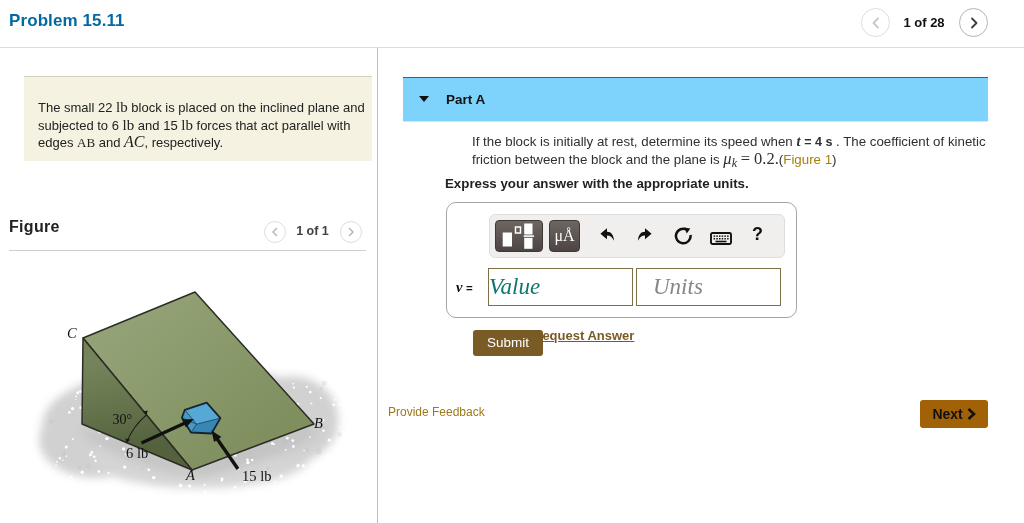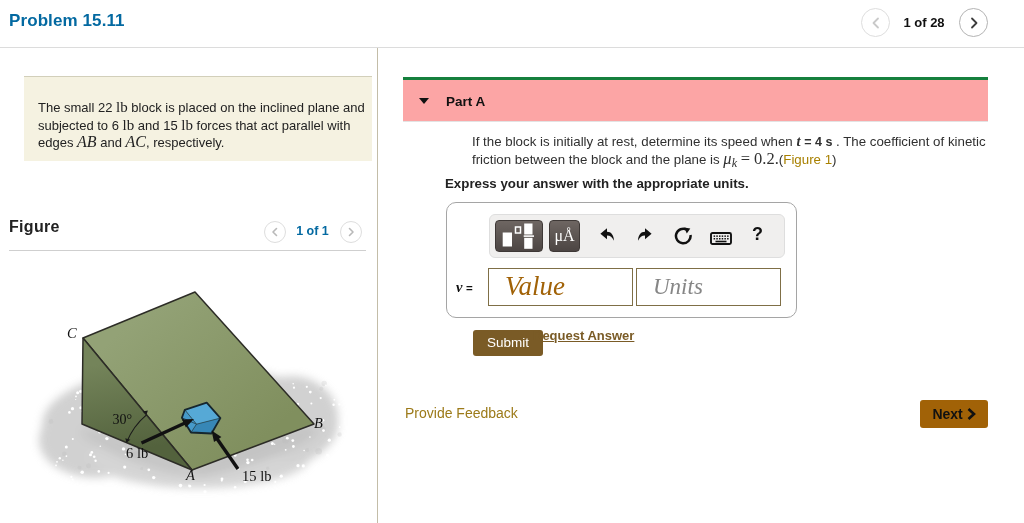--- a/index.html
+++ b/index.html
@@ -29,33 +29,33 @@
 </div>
 
 <div class="abs" style="left:0;top:47px;width:1024px;height:1px;background:#dcdcdc;"></div>
 
 <div class="abs" style="left:377px;top:48px;width:1px;height:475px;background:#c3bda8;"></div>
 
 <div class="abs" style="left:24px;top:76px;width:348px;height:85px;background:#f5f2e1;border-top:1px solid #d2cfba;box-sizing:border-box;">
   <div style="padding:22px 0 0 14px;font-size:13px;line-height:16.5px;color:#222;transform:translateZ(0);">
     The small 22 <span class="ser" style="font-size:15px;">lb</span> block is placed on the inclined plane and<br>
     subjected to 6 <span class="ser" style="font-size:15px;">lb</span> and 15 <span class="ser" style="font-size:15px;">lb</span> forces that act parallel with<br>
-    edges <span class="ser" style="font-style:italic;font-size:16px;">AB</span> and <span class="ser" style="font-style:italic;font-size:16px;">AC</span>, respectively.
+    edges <span class="ser" style="font-size:13px;">AB</span> and <span class="ser" style="font-style:italic;font-size:16px;">AC</span>, respectively.
   </div>
 </div>
 
 <div class="abs" style="left:9px;top:218px;font-size:16px;font-weight:bold;color:#222;letter-spacing:0.3px;">Figure</div>
 
 <div class="circ" style="left:264px;top:221px;width:20px;height:20px;border:1px solid #ddd;">
   <svg width="8" height="10" viewBox="0 0 8 10">
       <path d="M5.5 1.5 L2 5 L5.5 8.5" fill="none" stroke="#b9b9b9" stroke-width="1.6" stroke-linecap="round" stroke-linejoin="round"></path>
     </svg>
 </div>
 
-<div class="abs" style="left:289px;top:224px;width:47px;text-align:center;font-size:12.5px;font-weight:bold;color:#0369a1;">1 of 1</div>
+<div class="abs" style="left:289px;top:224px;width:47px;text-align:center;font-size:12.5px;font-weight:bold;color:#404040;">1 of 1</div>
 
 <div class="circ" style="left:340px;top:221px;width:20px;height:20px;border:1px solid #ddd;">
   <svg width="8" height="10" viewBox="0 0 8 10">
       <path d="M2.5 1.5 L6 5 L2.5 8.5" fill="none" stroke="#b9b9b9" stroke-width="1.6" stroke-linecap="round" stroke-linejoin="round"></path>
     </svg>
 </div>
 
 <div class="abs" style="left:9px;top:250px;width:357px;height:1px;background:#cfcfcf;"></div>
 
 <svg class="abs" style="left:0;top:252px;" width="378" height="271" viewBox="0 252 378 271">
@@ -296,21 +296,21 @@
 
   <text x="242" y="481" font-family="Liberation Serif, serif" font-size="14.5" fill="#111">15 lb</text>
 
   <text x="186" y="480" font-family="Liberation Serif, serif" font-size="14.5" font-style="italic" fill="#111">A</text>
 
   <text x="314" y="428" font-family="Liberation Serif, serif" font-size="14.5" font-style="italic" fill="#111">B</text>
 
   <text x="67" y="338" font-family="Liberation Serif, serif" font-size="14.5" font-style="italic" fill="#111">C</text>
 </svg>
 
-<div class="abs" style="left:403px;top:77px;width:585px;height:45px;background:#fca5a5;border-top:3px solid #15803d;border-bottom:1px solid #e3e3e3;box-sizing:border-box;">
+<div class="abs" style="left:403px;top:77px;width:585px;height:45px;background:#7dd3fc;border-top:1px solid #15803d;border-bottom:1px solid #e3e3e3;box-sizing:border-box;">
 
   <div class="abs" style="left:16px;top:18px;width:0;height:0;border-left:5.5px solid transparent;border-right:5.5px solid transparent;border-top:6.5px solid #111;"></div>
 
   <div class="abs" style="left:43px;top:14px;font-size:13.5px;font-weight:bold;color:#111;">Part A</div>
 </div>
 
 <div class="abs" style="left:445px;top:133px;width:530px;font-size:13.3px;line-height:16.5px;color:#303030;margin-left:27px;">
   If the block is initially at rest, determine its speed when <span class="ser" style="font-style:italic;font-size:14.5px;font-weight:bold;">t</span> <span style="font-weight:bold;font-size:12.5px;">= 4 s</span> . The coefficient of kinetic<br>
   friction between the block and the plane is <span class="ser" style="font-style:italic;font-size:16.5px;">μ</span><span class="ser" style="font-style:italic;font-size:12px;vertical-align:-3px;">k</span> <span class="ser" style="font-size:16.5px;">= 0.2.</span>(<span style="color:#a88000;">Figure 1</span>)
 </div>
@@ -373,30 +373,30 @@
       <rect x="5.5" y="8.7" width="11" height="1.6"></rect>
     </g>
   </svg>
 </div>
 
 <div class="abs" style="left:752px;top:224px;font-size:18px;color:#111;font-weight:bold;">?</div>
 
 <div class="abs" style="left:456px;top:279px;font-size:13px;color:#111;"><span class="ser" style="font-style:italic;font-size:14.5px;font-weight:bold;">v</span> <span style="font-size:11.5px;font-weight:bold;">=</span></div>
 
 <div class="abs" style="left:488px;top:268px;width:145px;height:38px;background:#fff;border:1.7px solid #7f6f46;box-sizing:border-box;">
-  <span class="ser" style="font-style:italic;font-size:27px;color:#a16207;margin-left:16px;line-height:35px;display:inline-block;transform:translateZ(0);">Value</span>
+  <span class="ser" style="font-style:italic;font-size:23px;color:#0f766e;line-height:35px;display:inline-block;transform:translateZ(0);">Value</span>
 </div>
 
 <div class="abs" style="left:636px;top:268px;width:145px;height:38px;background:#fff;border:1.7px solid #7f6f46;box-sizing:border-box;">
   <span class="ser" style="font-style:italic;font-size:23px;color:#868686;margin-left:16px;line-height:35px;display:inline-block;transform:translateZ(0);">Units</span>
 </div>
 
 <div class="abs" style="left:445px;top:330px;width:70px;height:26px;background:#7a5b26;border-radius:3px;color:#fff;font-size:13.5px;text-align:center;line-height:26px;margin-left:28px;"><span style="display:inline-block;transform:translateZ(0);">Submit</span></div>
 
 <div class="abs" style="left:533px;top:328px;font-size:13px;font-weight:bold;color:#7a5b26;text-decoration:underline;">Request Answer</div>
 
-<div class="abs" style="left:405px;top:405px;font-size:14px;color:#9c7a19;">Provide Feedback</div>
+<div class="abs" style="left:388px;top:405px;font-size:12px;color:#9c7a19;">Provide Feedback</div>
 
 <div class="abs" style="left:920px;top:400px;width:68px;height:28px;background:#a16207;border-radius:3px;text-align:center;">
   <span style="font-size:14px;font-weight:bold;color:#111;line-height:28px;display:inline-block;transform:translateZ(0);">Next&nbsp;</span><svg width="9" height="12" viewBox="0 0 9 12" style="vertical-align:-1px;">
       <path d="M1.5 1 L7 6 L1.5 11" fill="none" stroke="#111" stroke-width="2.6"></path>
     </svg>
 </div>
 
 </body></html>

